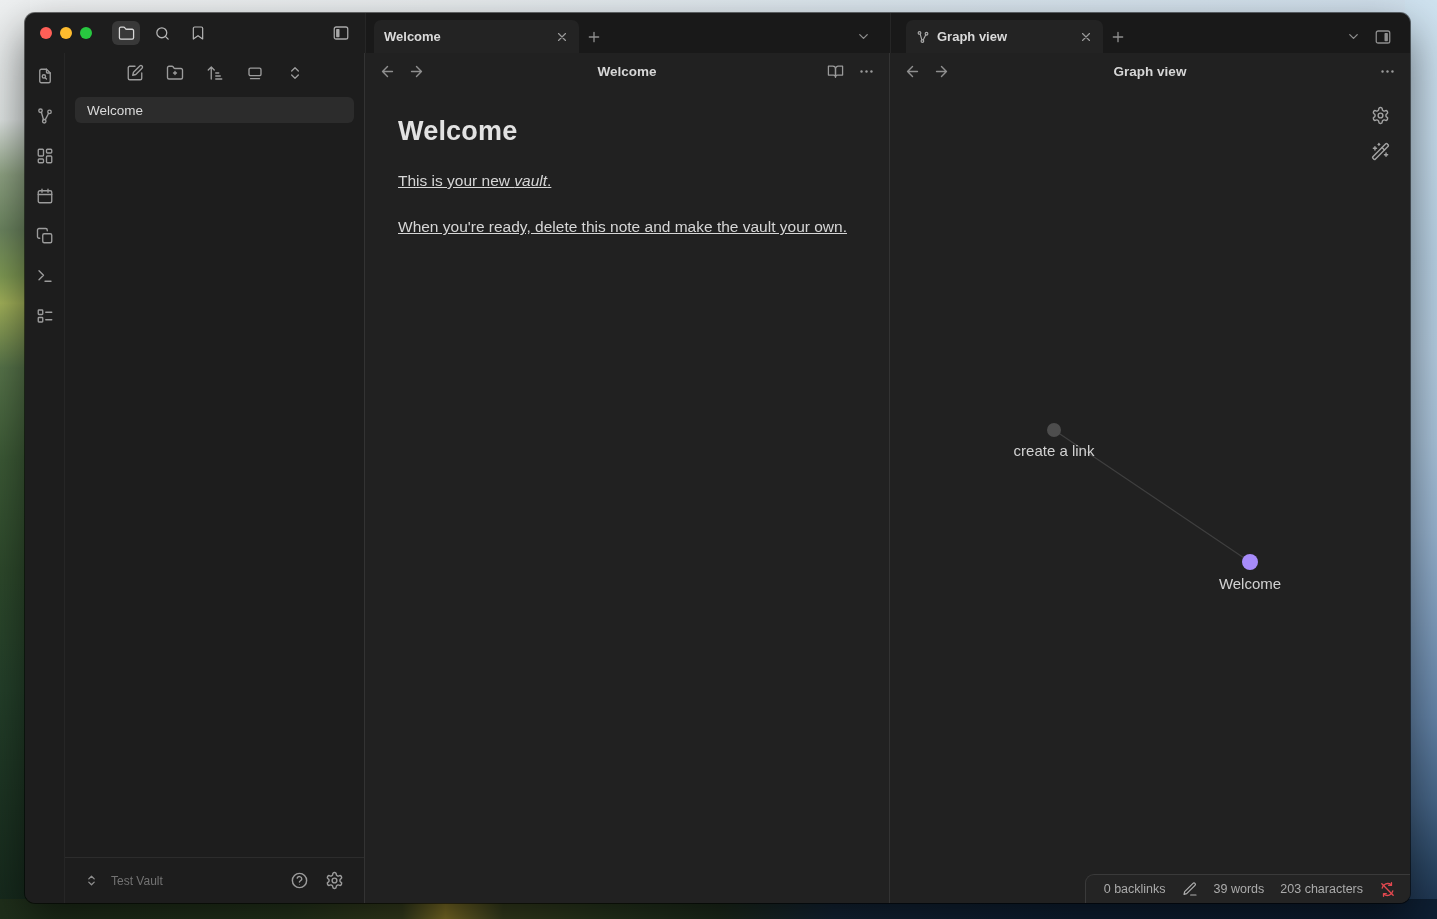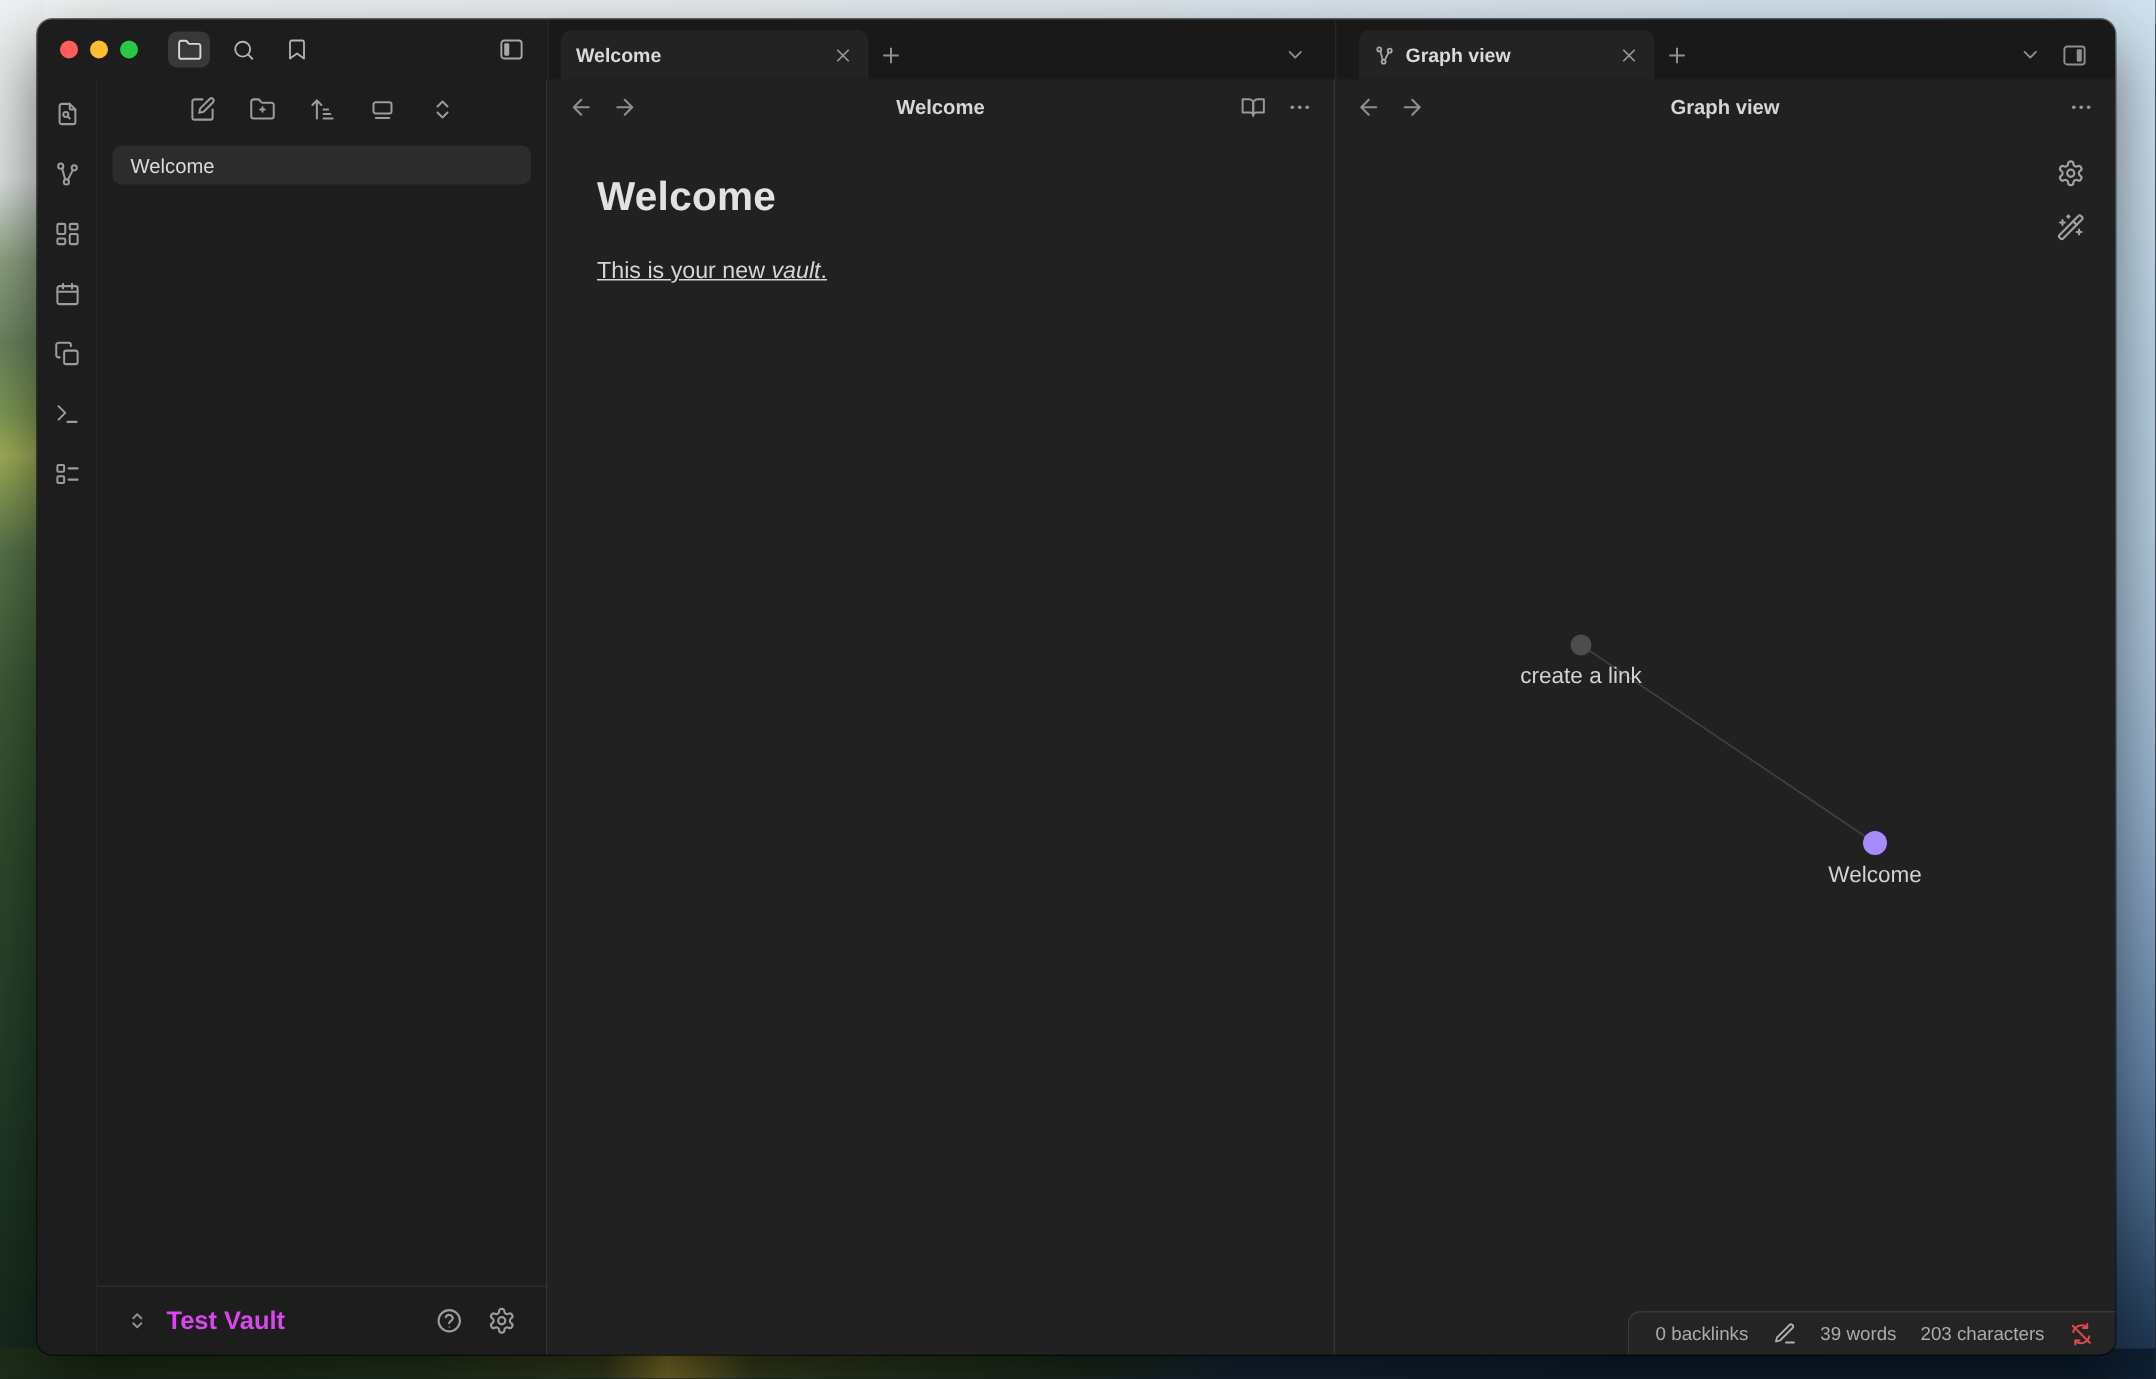--- a/index.html
+++ b/index.html
@@ -54,21 +54,21 @@
 
   
   .explorer { width:300px; background:#1d1d1d; border-right:1px solid #333; display:flex; flex-direction:column; flex:0 0 auto; }
   .explorer-header { height:40px; display:flex; align-items:center; justify-content:center; gap:14px; color:#9c9c9c; }
   .exp-btn { width:26px; height:24px; display:flex; align-items:center; justify-content:center; }
   .file-list { flex:1; padding:4px 10px; }
   .file-item { height:26px; border-radius:6px; display:flex; align-items:center; padding:0 12px; font-size:13.5px; font-weight:500; color:#dadada; }
   .file-item.selected { background:#2c2c2c; }
   .vault-bar { height:46px; border-top:1px solid #2c2c2c; display:flex; align-items:center; padding:0 20px; flex:0 0 auto; }
   .vault-switch { color:#8f8f8f; display:flex; margin-right:13px; }
-  .vault-name { font-size:17px; font-weight:700; color:#d946ef; }
+  .vault-name { font-size:12px; font-weight:400; color:#737373; }
   .vault-bar .spacer { flex:1; }
   .vault-btn { color:#9c9c9c; display:flex; margin-left:16px; }
 
   
   .pane { display:flex; flex-direction:column; min-width:0; background:#212121; }
   .pane.editor { flex:1; border-right:1px solid #333; }
   .pane.graph { width:520px; flex:0 0 auto; position:relative; }
   .pane-header { height:37px; display:flex; align-items:center; padding:0 14px; position:relative; flex:0 0 auto; }
   .ph-btn { color:#8f8f8f; display:flex; margin-right:12px; }
   .ph-title { position:absolute; left:0; right:0; text-align:center; font-size:13.5px; font-weight:600; color:#d6d6d6; pointer-events:none; }
@@ -403,20 +403,21 @@
                   <circle cx="12" cy="12" r="1.7"></circle>
                   <circle cx="19" cy="12" r="1.7"></circle>
                 </svg>
             </span>
           </span>
         </span>
       </div>
       <div class="editor-content">
         <h1>Welcome</h1>
         <p><span>This is your new </span><span class="em">vault</span><span>.</span></p>
+        <p>When you're ready, delete this note and make the vault your own.</p>
       </div>
     </div>
 
     <div class="pane graph">
       <div class="pane-header">
         <span class="ph-btn">
           <span>
             <svg width="17" height="17" viewBox="0 0 24 24" fill="none" stroke="currentColor" stroke-width="2" stroke-linecap="round" stroke-linejoin="round">
                 <path d="M19 12H5m7 7-7-7 7-7"></path>
               </svg>

